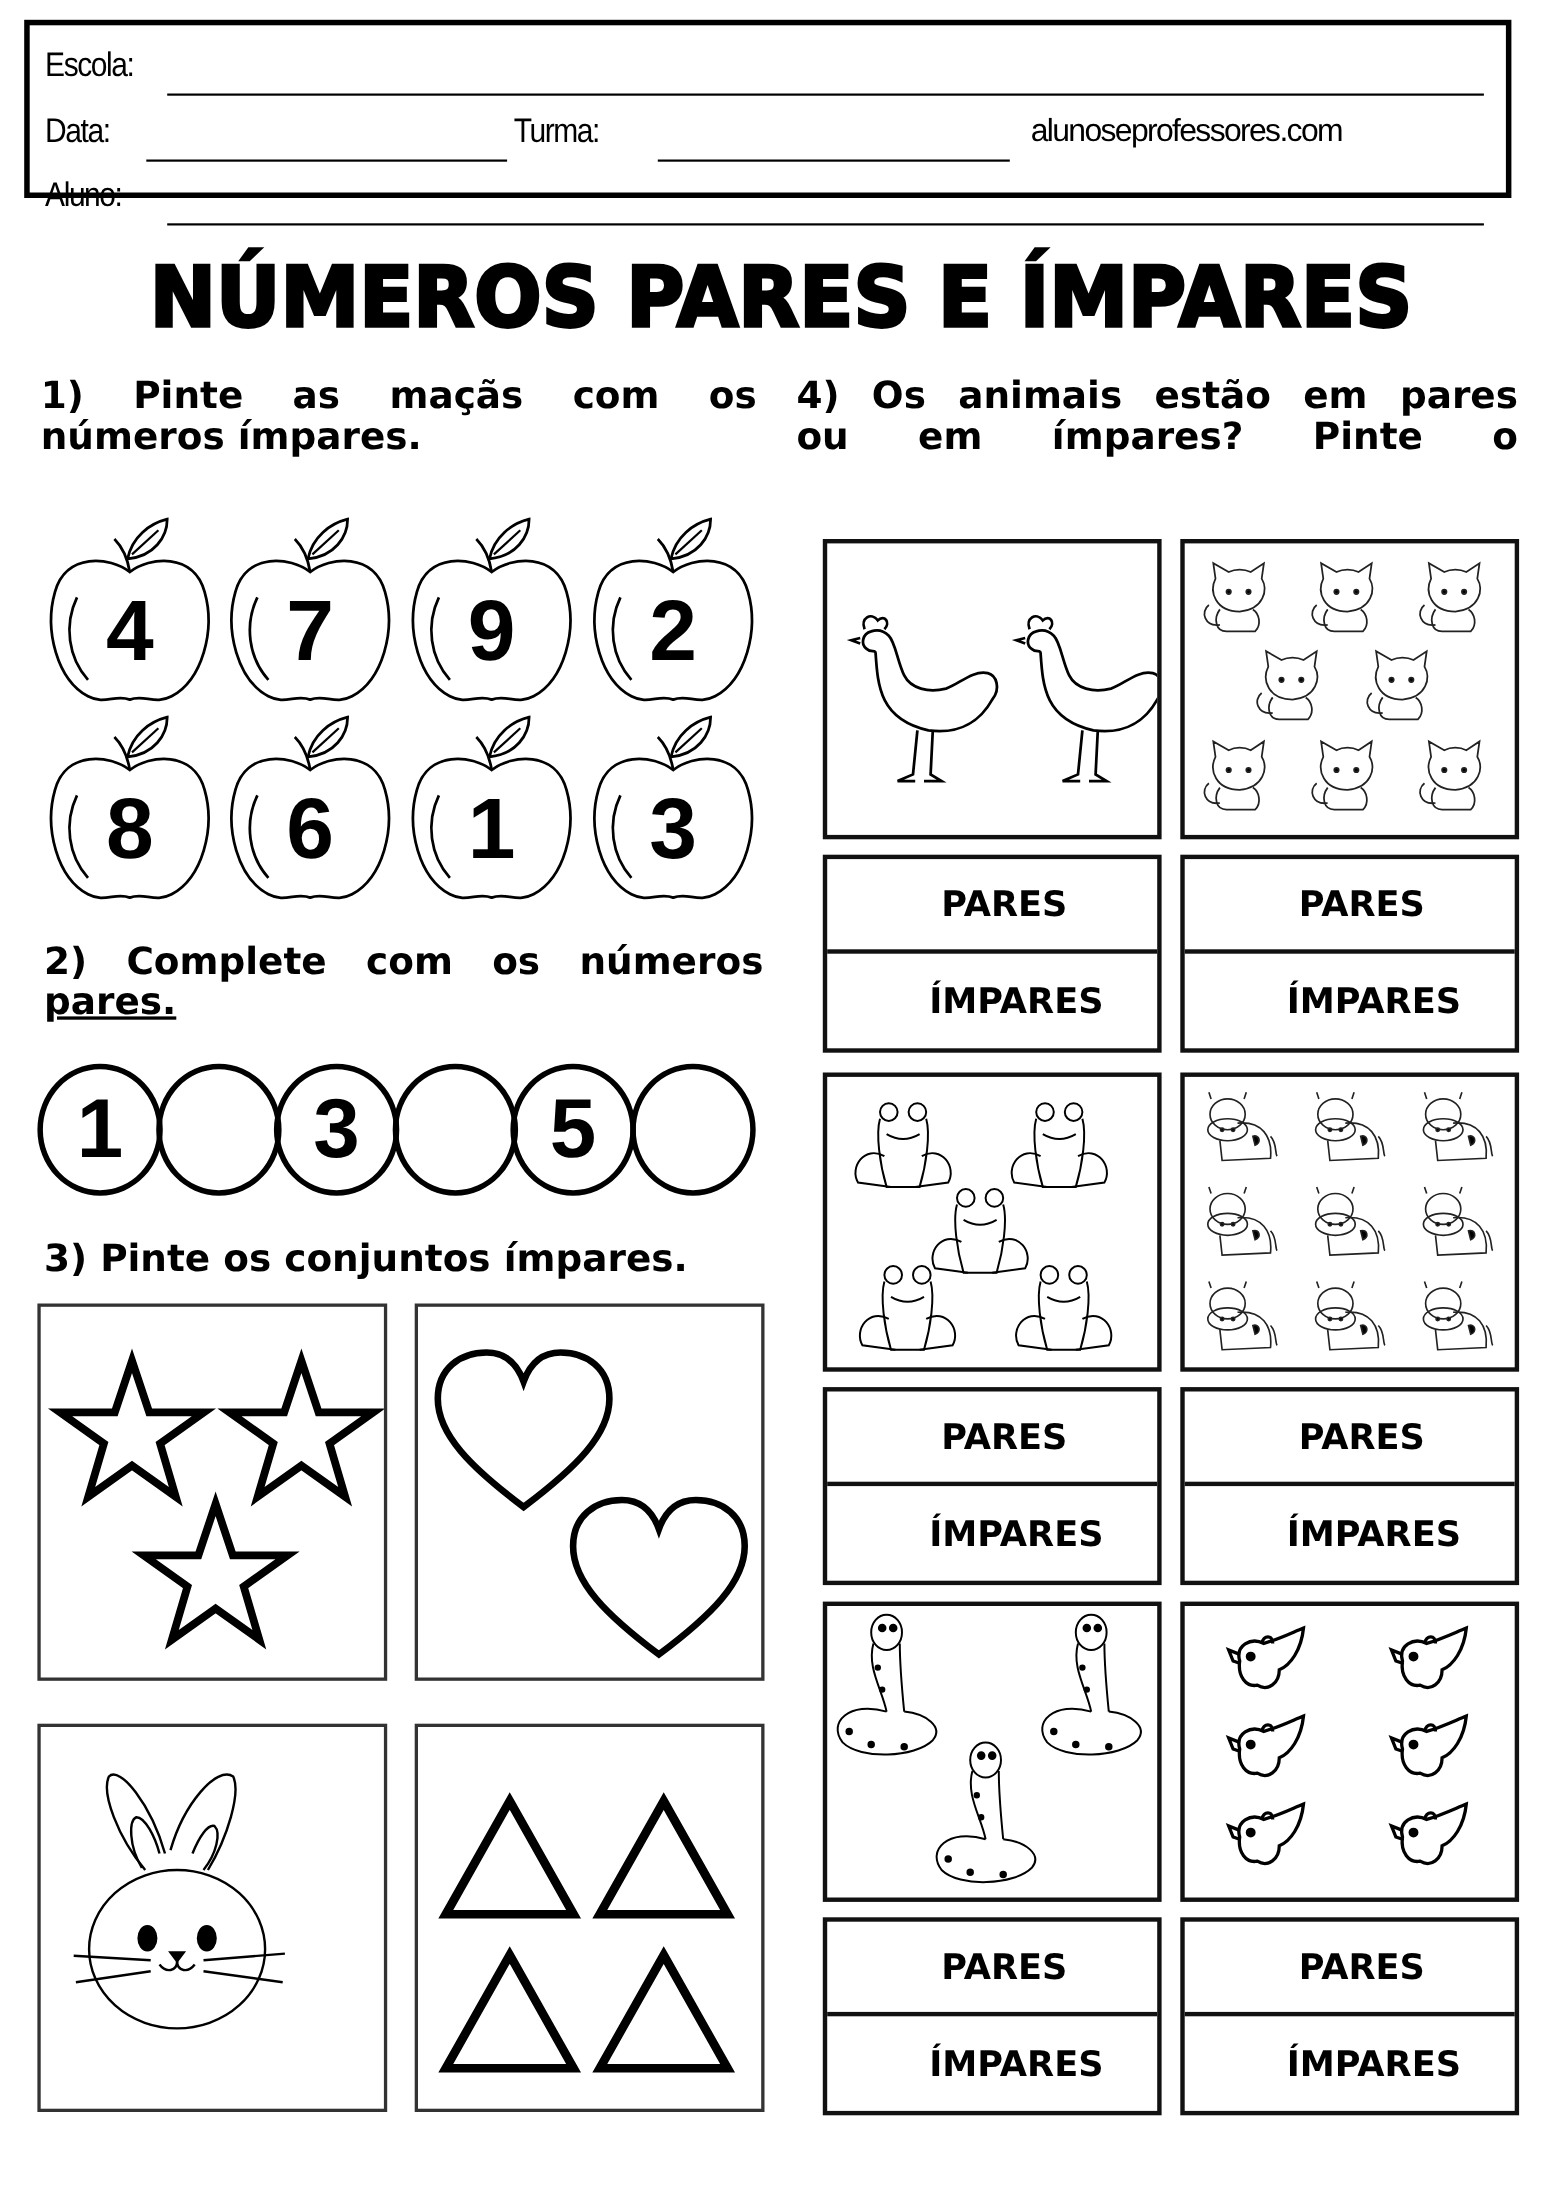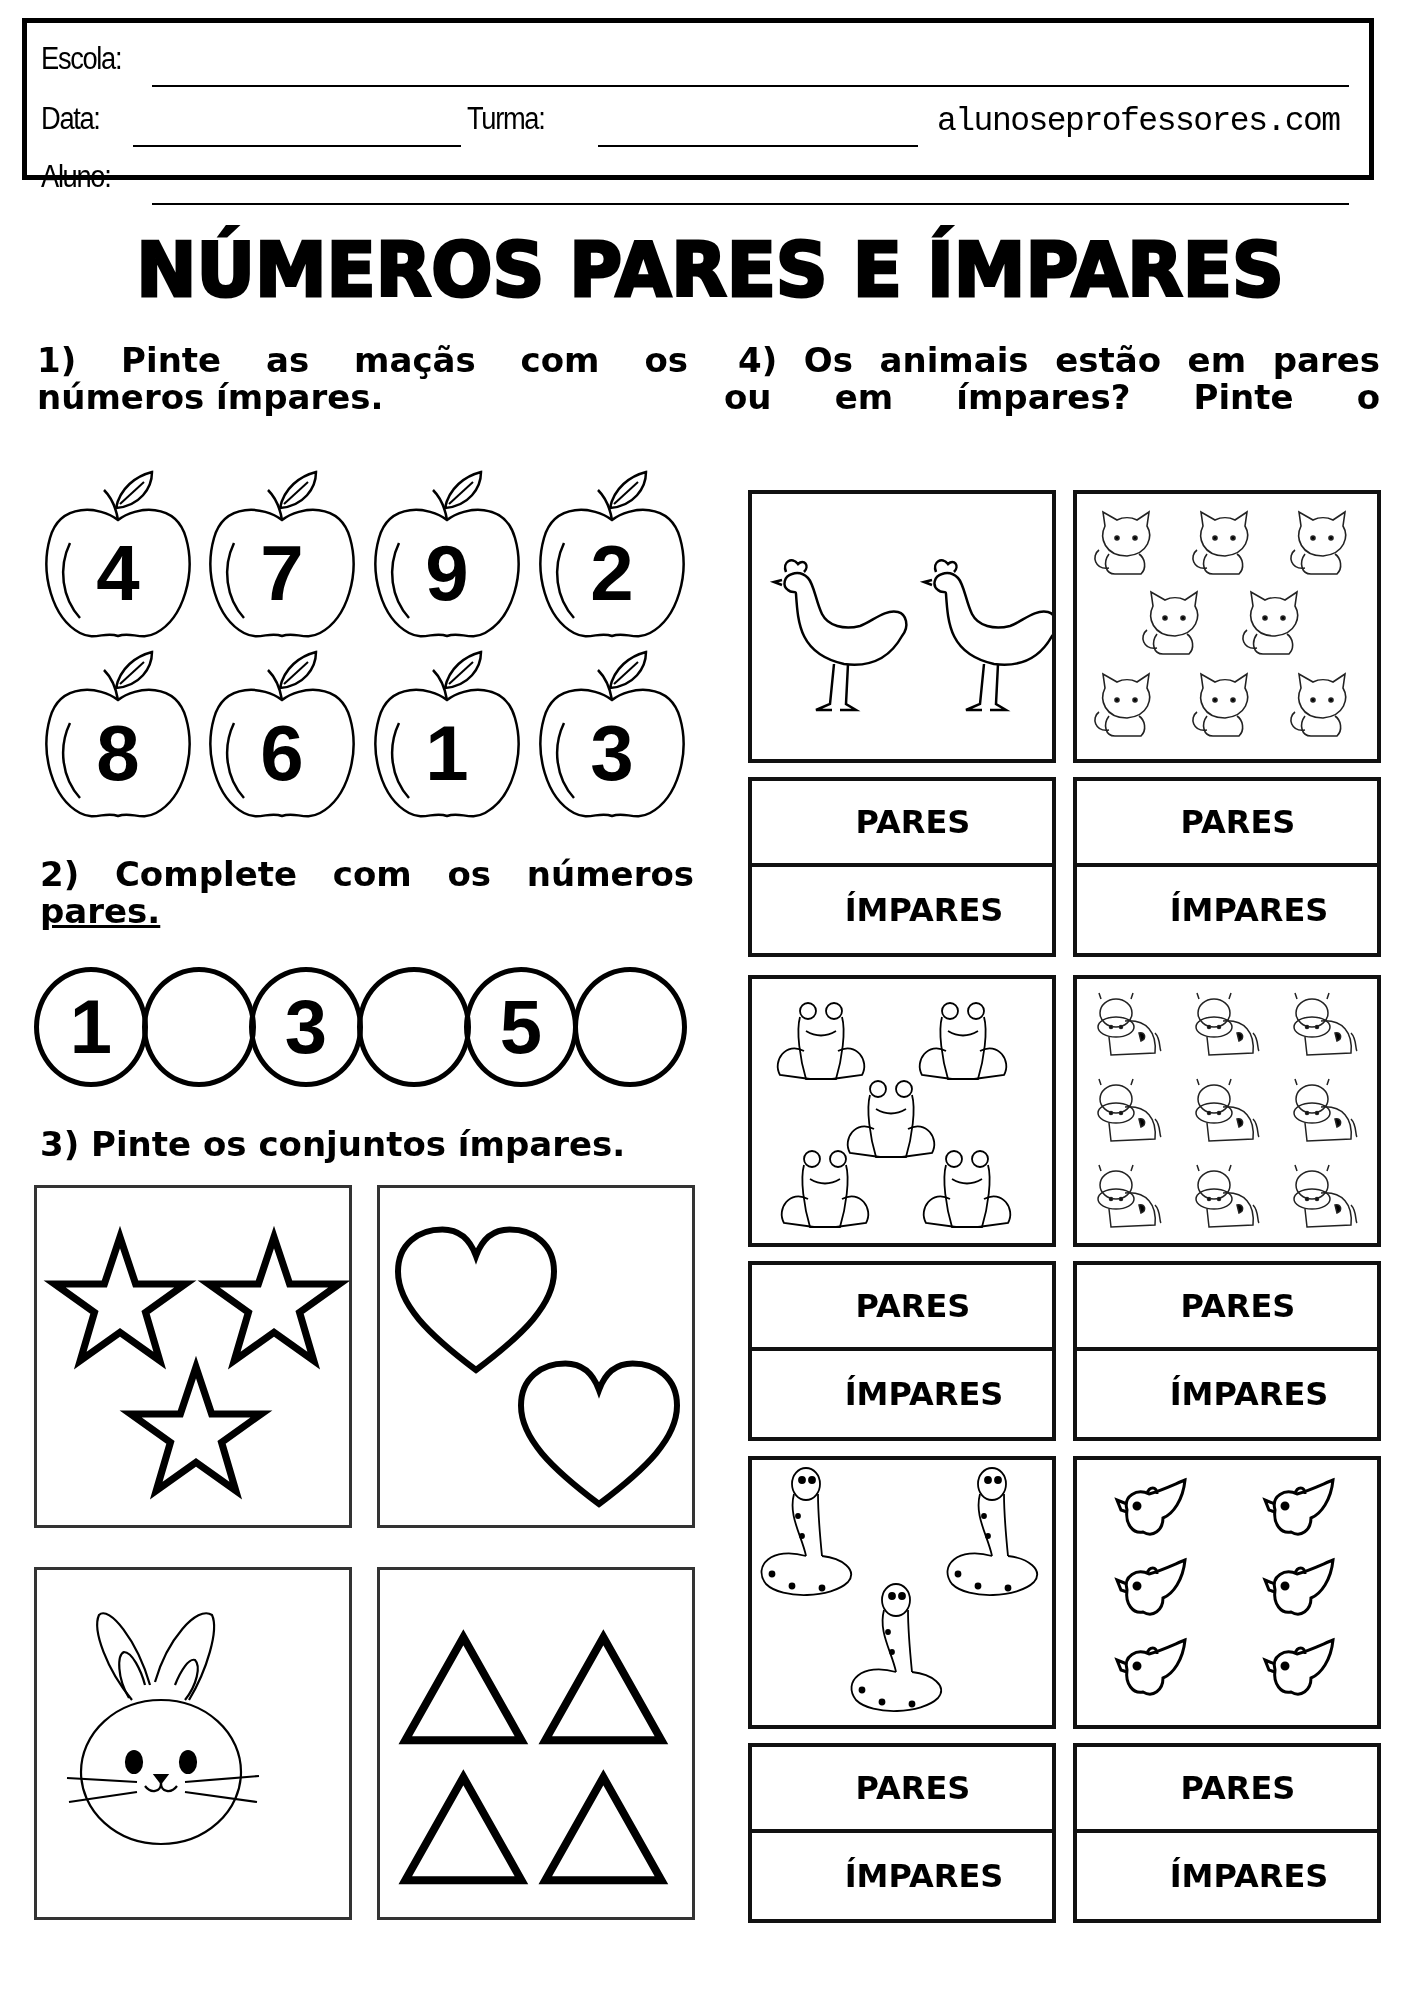--- a/index.html
+++ b/index.html
@@ -2,21 +2,21 @@
 <html><head>
 <meta charset="utf-8">
 <style>
   html,body{margin:0;padding:0;background:#fff;}
   body{width:1414px;height:2000px;position:relative;overflow:hidden;font-family:"DejaVu Sans",sans-serif;color:#000;}
   .abs{position:absolute;}
   
   .hdr{left:22px;top:18px;width:1352px;height:162px;border:5px solid #000;box-sizing:border-box;}
   .hrow{position:absolute;left:14px;font-family:"Liberation Sans Narrow","Liberation Sans",sans-serif;font-size:31px;letter-spacing:-1.5px;transform:scaleX(0.88);transform-origin:left center;}
   .hline{position:absolute;border-bottom:2px solid #000;height:0;}
-  .site{position:absolute;font-family:Liberation Mono, monospace;font-size:33px;letter-spacing:-1.5px;}
+  .site{position:absolute;font-family:Liberation Sans, sans-serif;font-size:29px;letter-spacing:-1.5px;}
   
   .title{left:40px;top:228px;width:1340px;text-align:center;font-family:"DejaVu Sans",sans-serif;font-weight:900;font-size:72px;letter-spacing:0px;white-space:nowrap;transform:scaleY(1.05);-webkit-text-stroke:3px #000;}
   
   .q{font-family:"DejaVu Sans",sans-serif;font-weight:bold;font-size:34px;line-height:37px;text-align:justify;text-align-last:left;}
   
   .apple{position:absolute;width:156px;height:176px;}
   .apple svg{position:absolute;left:0;top:0;}
   .apple .num{position:absolute;left:0;width:156px;top:60px;text-align:center;font-family:"Liberation Sans",sans-serif;font-weight:bold;font-size:78px;line-height:90px;}
   
   .circ{position:absolute;width:114px;height:120px;border:5px solid #000;border-radius:50%;box-sizing:border-box;text-align:center;font-family:"Liberation Sans",sans-serif;font-weight:bold;font-size:76px;line-height:110px;background:transparent;}
@@ -195,21 +195,21 @@
     <g transform="translate(20,202) scale(1.32)">
         <use href="#tri-shape"></use>
       </g>
     <g transform="translate(160,202) scale(1.32)">
         <use href="#tri-shape"></use>
       </g>
   </svg>
 </div>
 
 <div class="abs q" style="left:724px;top:342px;width:656px;">
-  <span style="display:block;text-align:justify;text-align-last:justify;margin-left:14px;">4) Os animais estão em pares</span>
+  <span style="display:block;text-align:justify;text-align-last:justify;">4) Os animais estão em pares</span>
   <span style="display:block;text-align:justify;text-align-last:justify;">ou em ímpares? Pinte o</span>
 </div>
 
 <div class="pbox" style="left:748px;top:490px;width:308px;height:273px;">
   <svg width="300" height="265" fill="none" stroke="#000" stroke-width="2.5">
     <g transform="translate(12,60)">
       <path d="M22 18 C18 8 28 2 34 10 C40 4 46 12 40 18"></path>
       <path d="M28 20 C20 22 18 32 24 36 C28 40 32 36 32 40 C34 70 36 100 80 110 C110 114 128 100 138 82 C146 72 142 60 134 58 C120 55 108 68 96 72 C80 76 64 72 58 60 C52 48 50 30 44 24 C40 20 34 18 28 20 Z"></path>
       <path d="M18 26 L10 28 L18 31"></path>
       <path d="M70 110 L66 150 L52 156 L68 156"></path>

